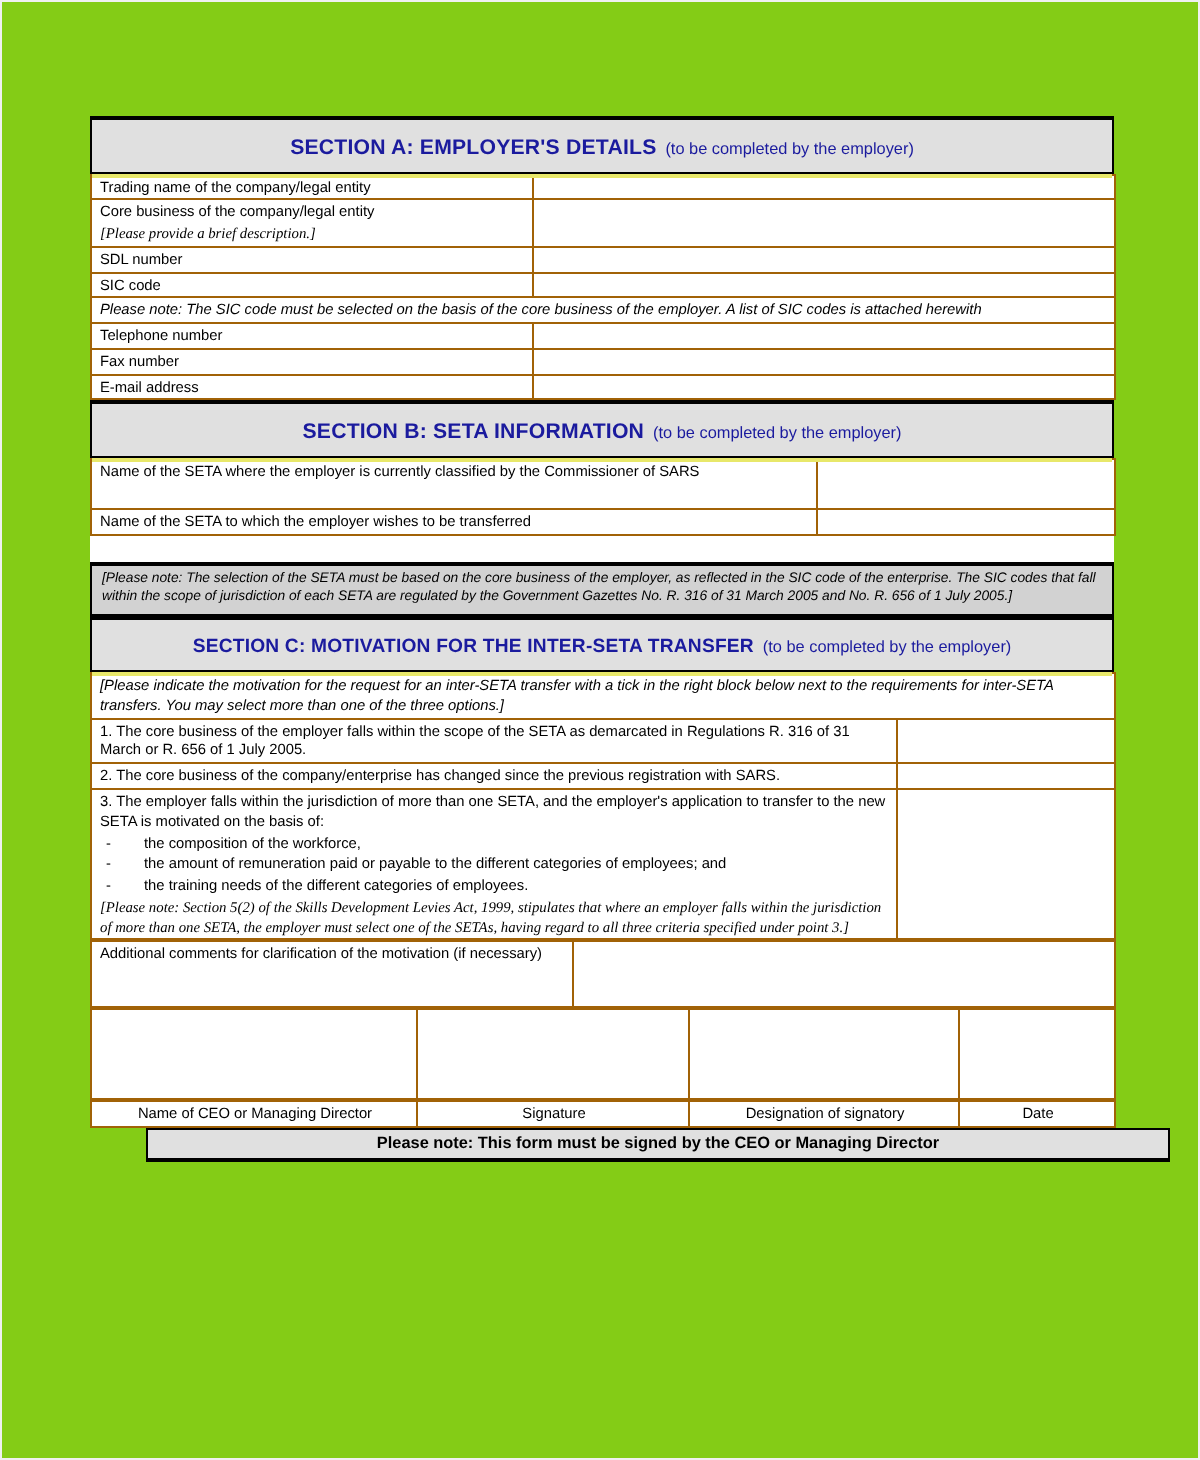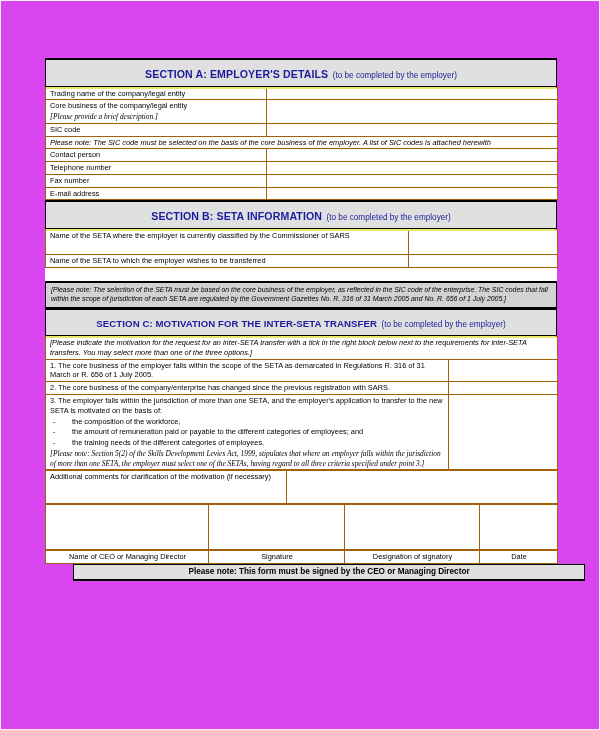--- a/index.html
+++ b/index.html
@@ -14,21 +14,21 @@
     font-family: "Liberation Sans", sans-serif;
     color: #000000;
     overflow: hidden;
     position: relative;
   }
   .page {
     position: absolute;
     left: 0; top: 0;
     width: 600px;
     height: 730px;
-    background: #d946ef;
+    background: #84cc16;
     box-sizing: border-box;
     border: 1px solid #f0f0f0;
   }
   .sheet {
     position: absolute;
     left: 44px;
     top: 57px;
     width: 512px;
   }
 
@@ -194,29 +194,29 @@
           <td class="fill"></td>
         </tr>
         <tr>
           <td class="lbl">
             <span>Core business of the company/legal entity</span>
             <span class="innerItalic">[Please provide a brief description.]</span>
           </td>
           <td class="fill"></td>
         </tr>
         <tr>
+          <td class="lbl">SDL number</td>
+          <td class="fill"></td>
+        </tr>
+        <tr>
           <td class="lbl">SIC code</td>
           <td class="fill"></td>
         </tr>
         <tr>
           <td class="note" colspan="2">Please note: The SIC code must be selected on the basis of the core business of the employer. A list of SIC codes is attached herewith</td>
-        </tr>
-        <tr>
-          <td class="lbl">Contact person</td>
-          <td class="fill"></td>
         </tr>
         <tr>
           <td class="lbl">Telephone number</td>
           <td class="fill"></td>
         </tr>
         <tr>
           <td class="lbl">Fax number</td>
           <td class="fill"></td>
         </tr>
         <tr>

